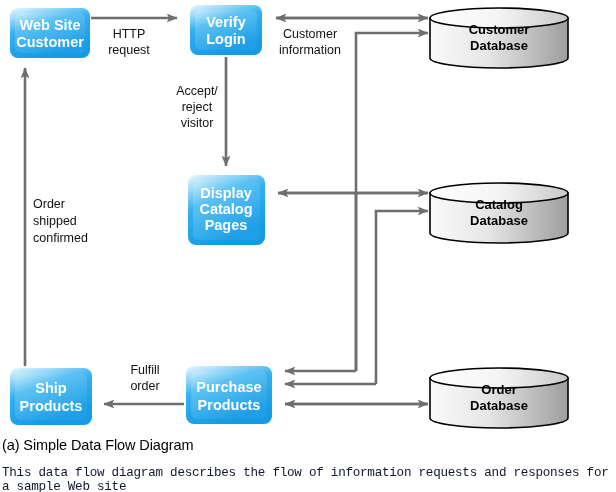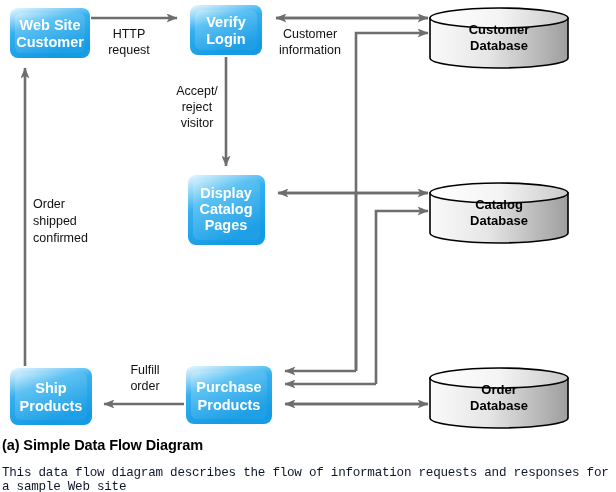--- a/index.html
+++ b/index.html
@@ -47,21 +47,21 @@
     font-size: 12.5px;
     fill: #111111;
     text-anchor: start;
   }
   .caption-title {
     position: absolute;
     left: 2px;
     top: 437px;
     font-family: "Liberation Sans", sans-serif;
     font-size: 14.5px;
-    font-weight: bold;
+    font-weight: normal;
     color: #000000;
     letter-spacing: -0.1px;
   }
   .caption-body {
     position: absolute;
     left: 2px;
     top: 466px;
     font-family: Liberation Mono, monospace;
     font-size: 12.6px;
     color: #0f172a;

